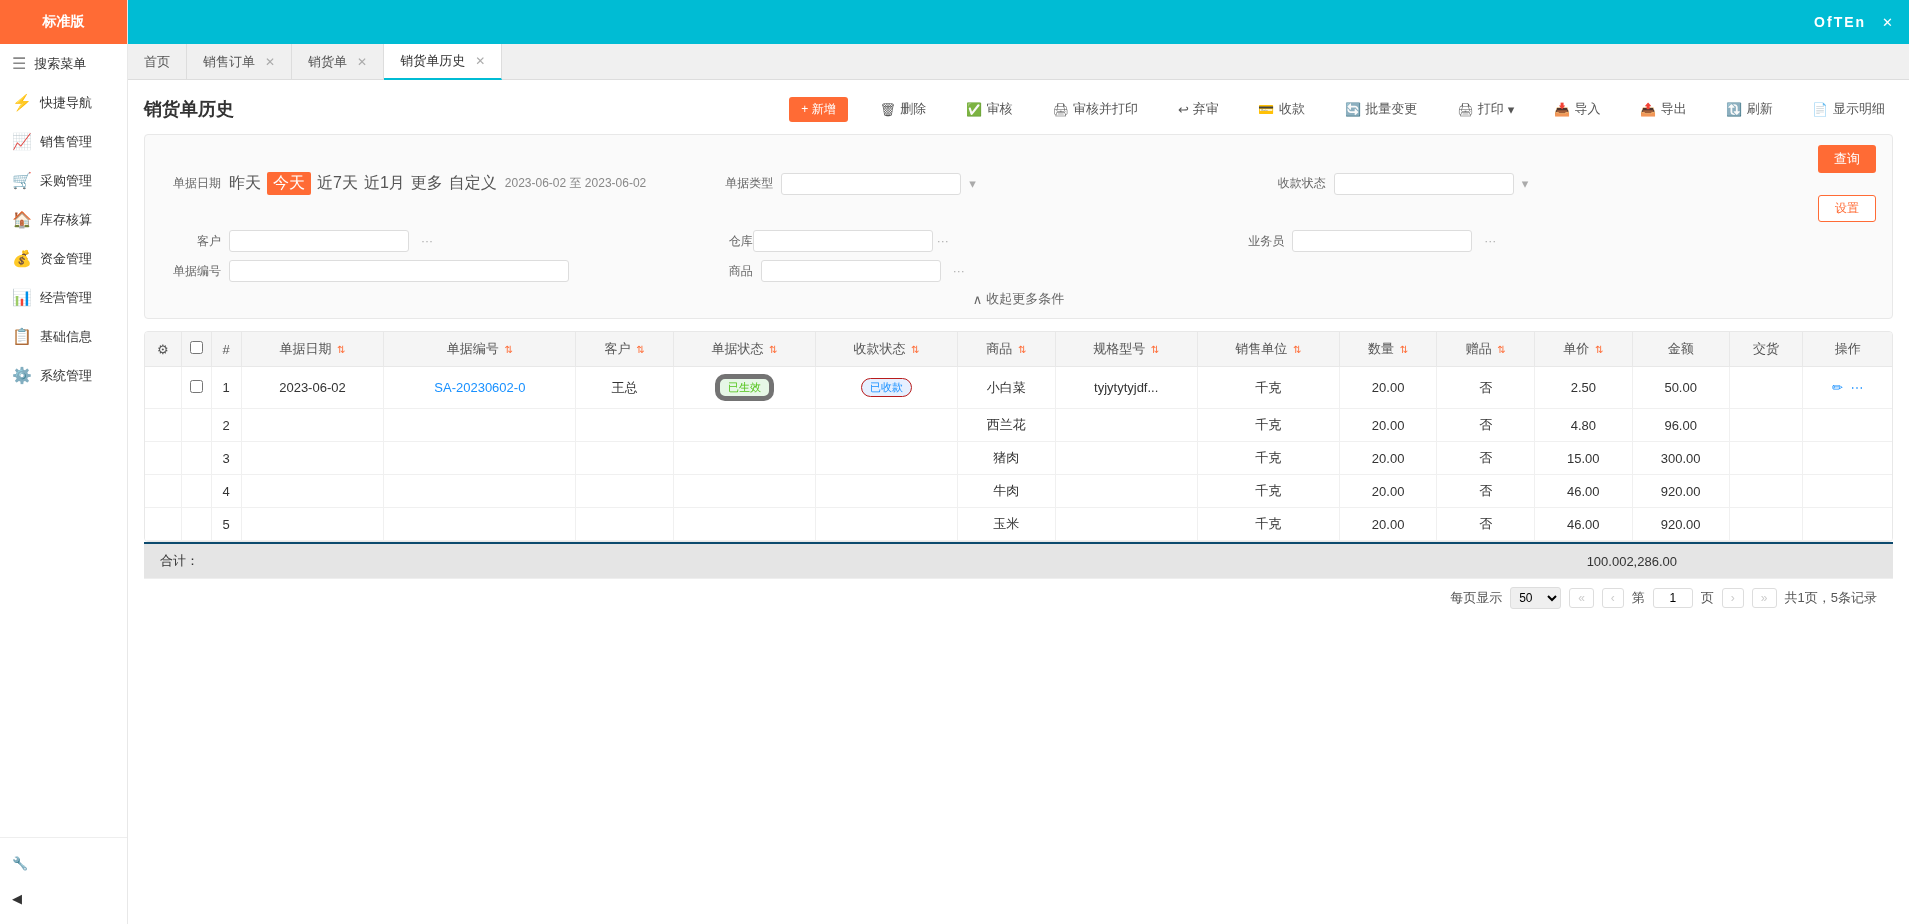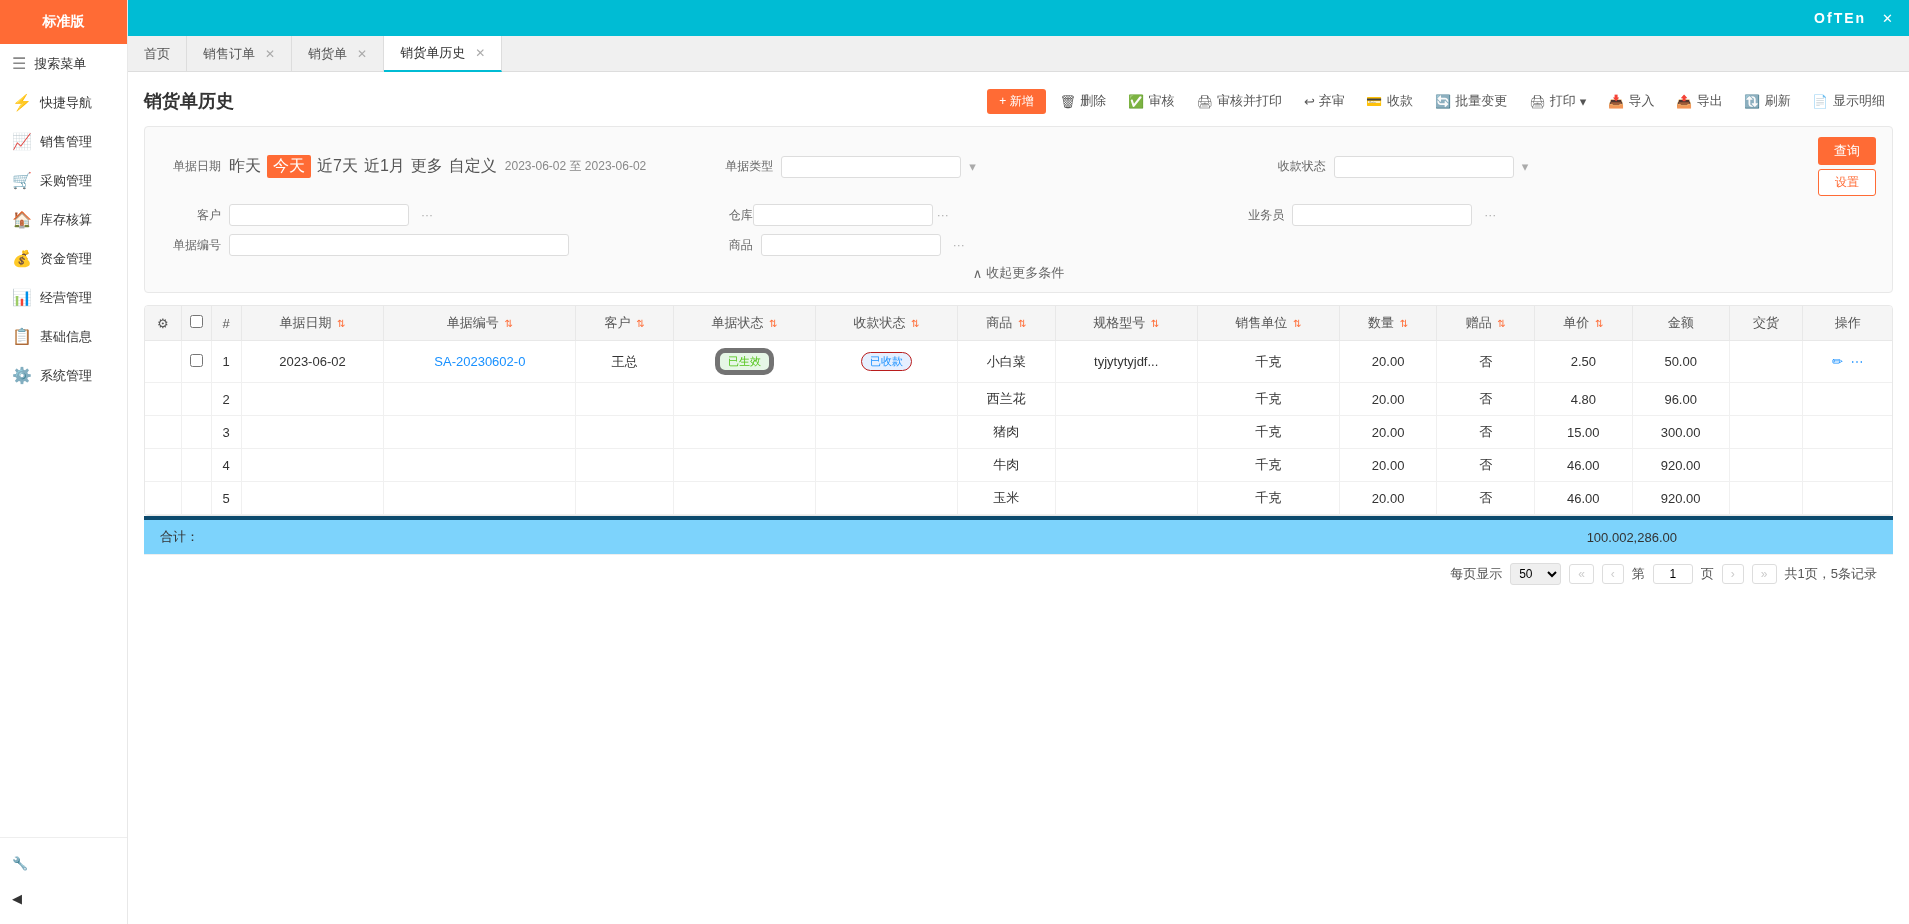--- a/index.html
+++ b/index.html
@@ -95,21 +95,21 @@
       margin-bottom: 12px;
     }
     .page-title {
       font-size: 18px;
       font-weight: bold;
       color: #333;
     }
     .toolbar {
       display: flex;
       align-items: center;
-      gap: 6px;
+      gap: 24px;
       flex-wrap: wrap;
     }
     .toolbar-btn {
       display: flex;
       align-items: center;
       gap: 4px;
       padding: 4px 8px;
       border: none;
       background: transparent;
       cursor: pointer;
@@ -245,22 +245,22 @@
       border-radius: 10px;
       font-size: 11px;
     }
     .badge-green { background: #e6f7e6; color: #52c41a; border: 5px solid #737373; }
     .badge-blue { background: #e6f0ff; color: #1890ff; border: 1px solid #b91c1c; }
     .sort-icon { color: #ff6b35; font-size: 10px; margin-left: 2px; }
     .action-link { color: #1890ff; cursor: pointer; margin: 0 2px; }
 
     
     .table-footer {
-      background: #7dd3fc;
-      border-top: 4px solid #0c4a6e;
+      background: #e5e5e5;
+      border-top: 2px solid #0c4a6e;
       padding: 8px 16px;
       display: flex;
       align-items: center;
       font-size: 12px;
       color: #333;
       flex-shrink: 0;
     }
     .summary-label { width: 80px; }
 
     
@@ -295,21 +295,21 @@
     .page-input {
       border: 1px solid #ddd;
       border-radius: 3px;
       width: 40px;
       padding: 2px 4px;
       font-size: 12px;
       text-align: center;
     }
     
     .top-header-bar {
-      height: 36px;
+      height: 44px;
       background: #00bcd4;
       display: flex;
       align-items: center;
       flex-shrink: 0;
     }
     .top-header-right {
       margin-left: auto;
       display: flex;
       align-items: center;
       gap: 16px;
@@ -496,21 +496,21 @@
           <input class="filter-select" type="text" style="width: 180px;">
           <span style="color:#aaa;cursor:pointer;">▾</span>
         </div>
 
         <div style="display:flex;align-items:center;gap:8px;flex:1;">
           <span class="filter-label">收款状态</span>
           <input class="filter-select" type="text" style="width: 180px;">
           <span style="color:#aaa;cursor:pointer;">▾</span>
         </div>
 
-        <div style="display:flex;flex-direction:column;gap:4px;">
+        <div style="display:flex;flex-direction:column;gap:22px;">
           <button class="query-btn">查询</button>
           <button class="set-btn">设置</button>
         </div>
       </div>
 
       <div class="filter-row">
 
         <div style="display:flex;align-items:center;gap:8px;flex:1;">
           <span class="filter-label">客户</span>
           <input class="filter-input" type="text" style="width: 180px;">

